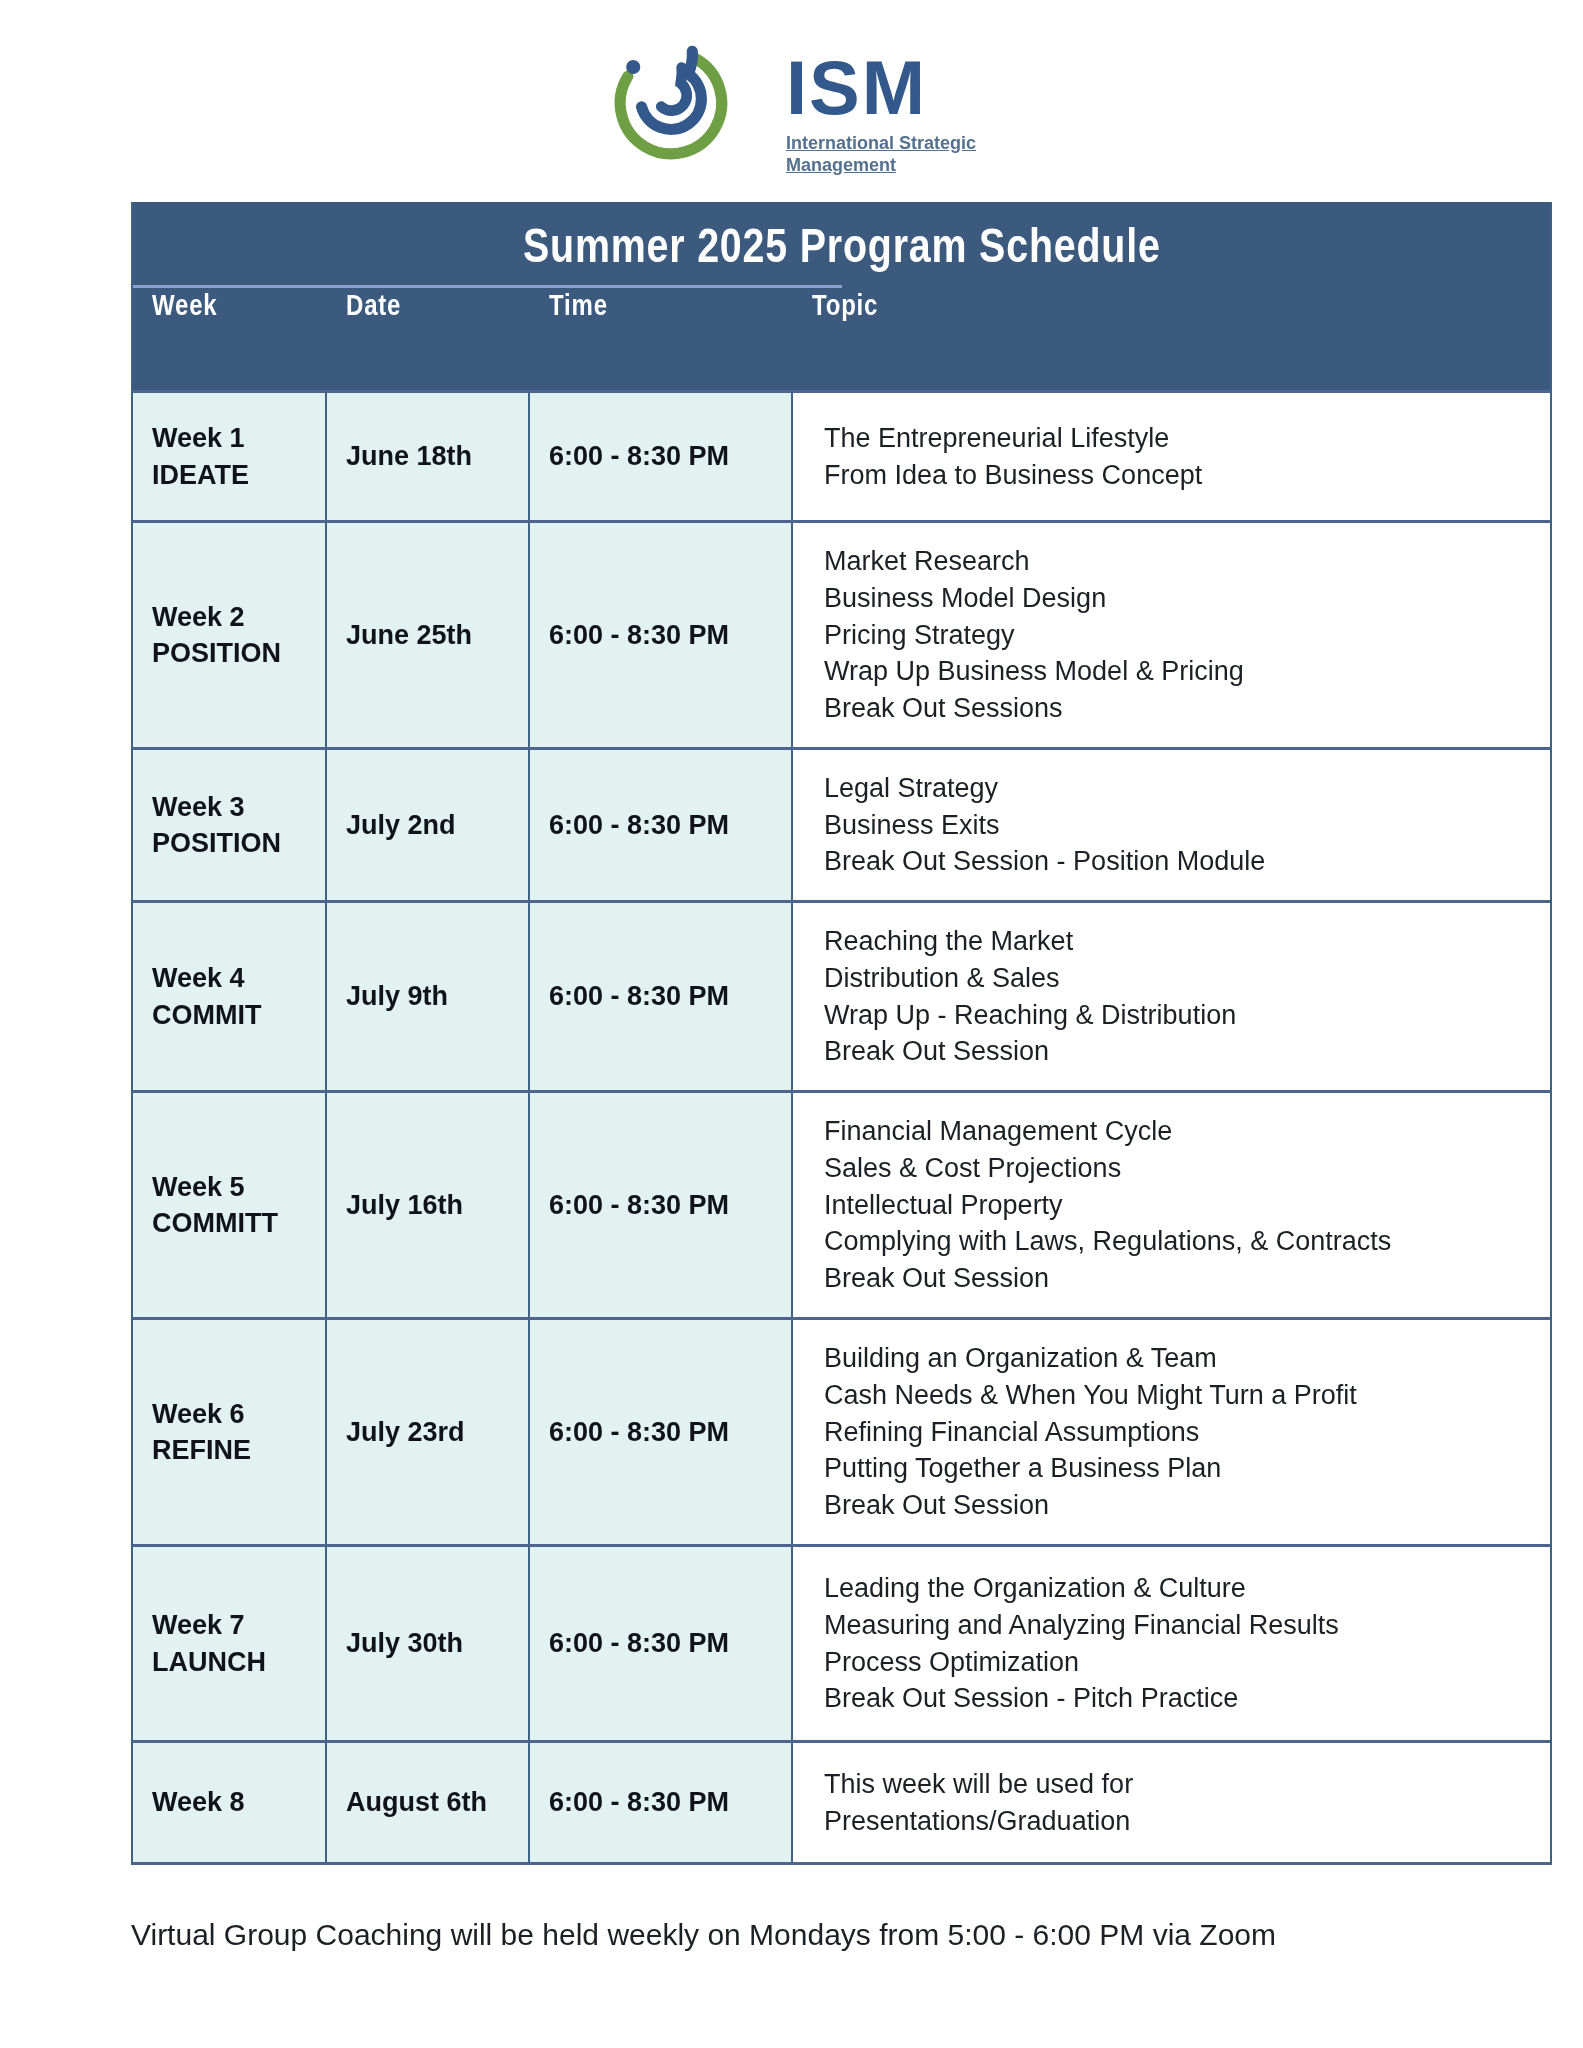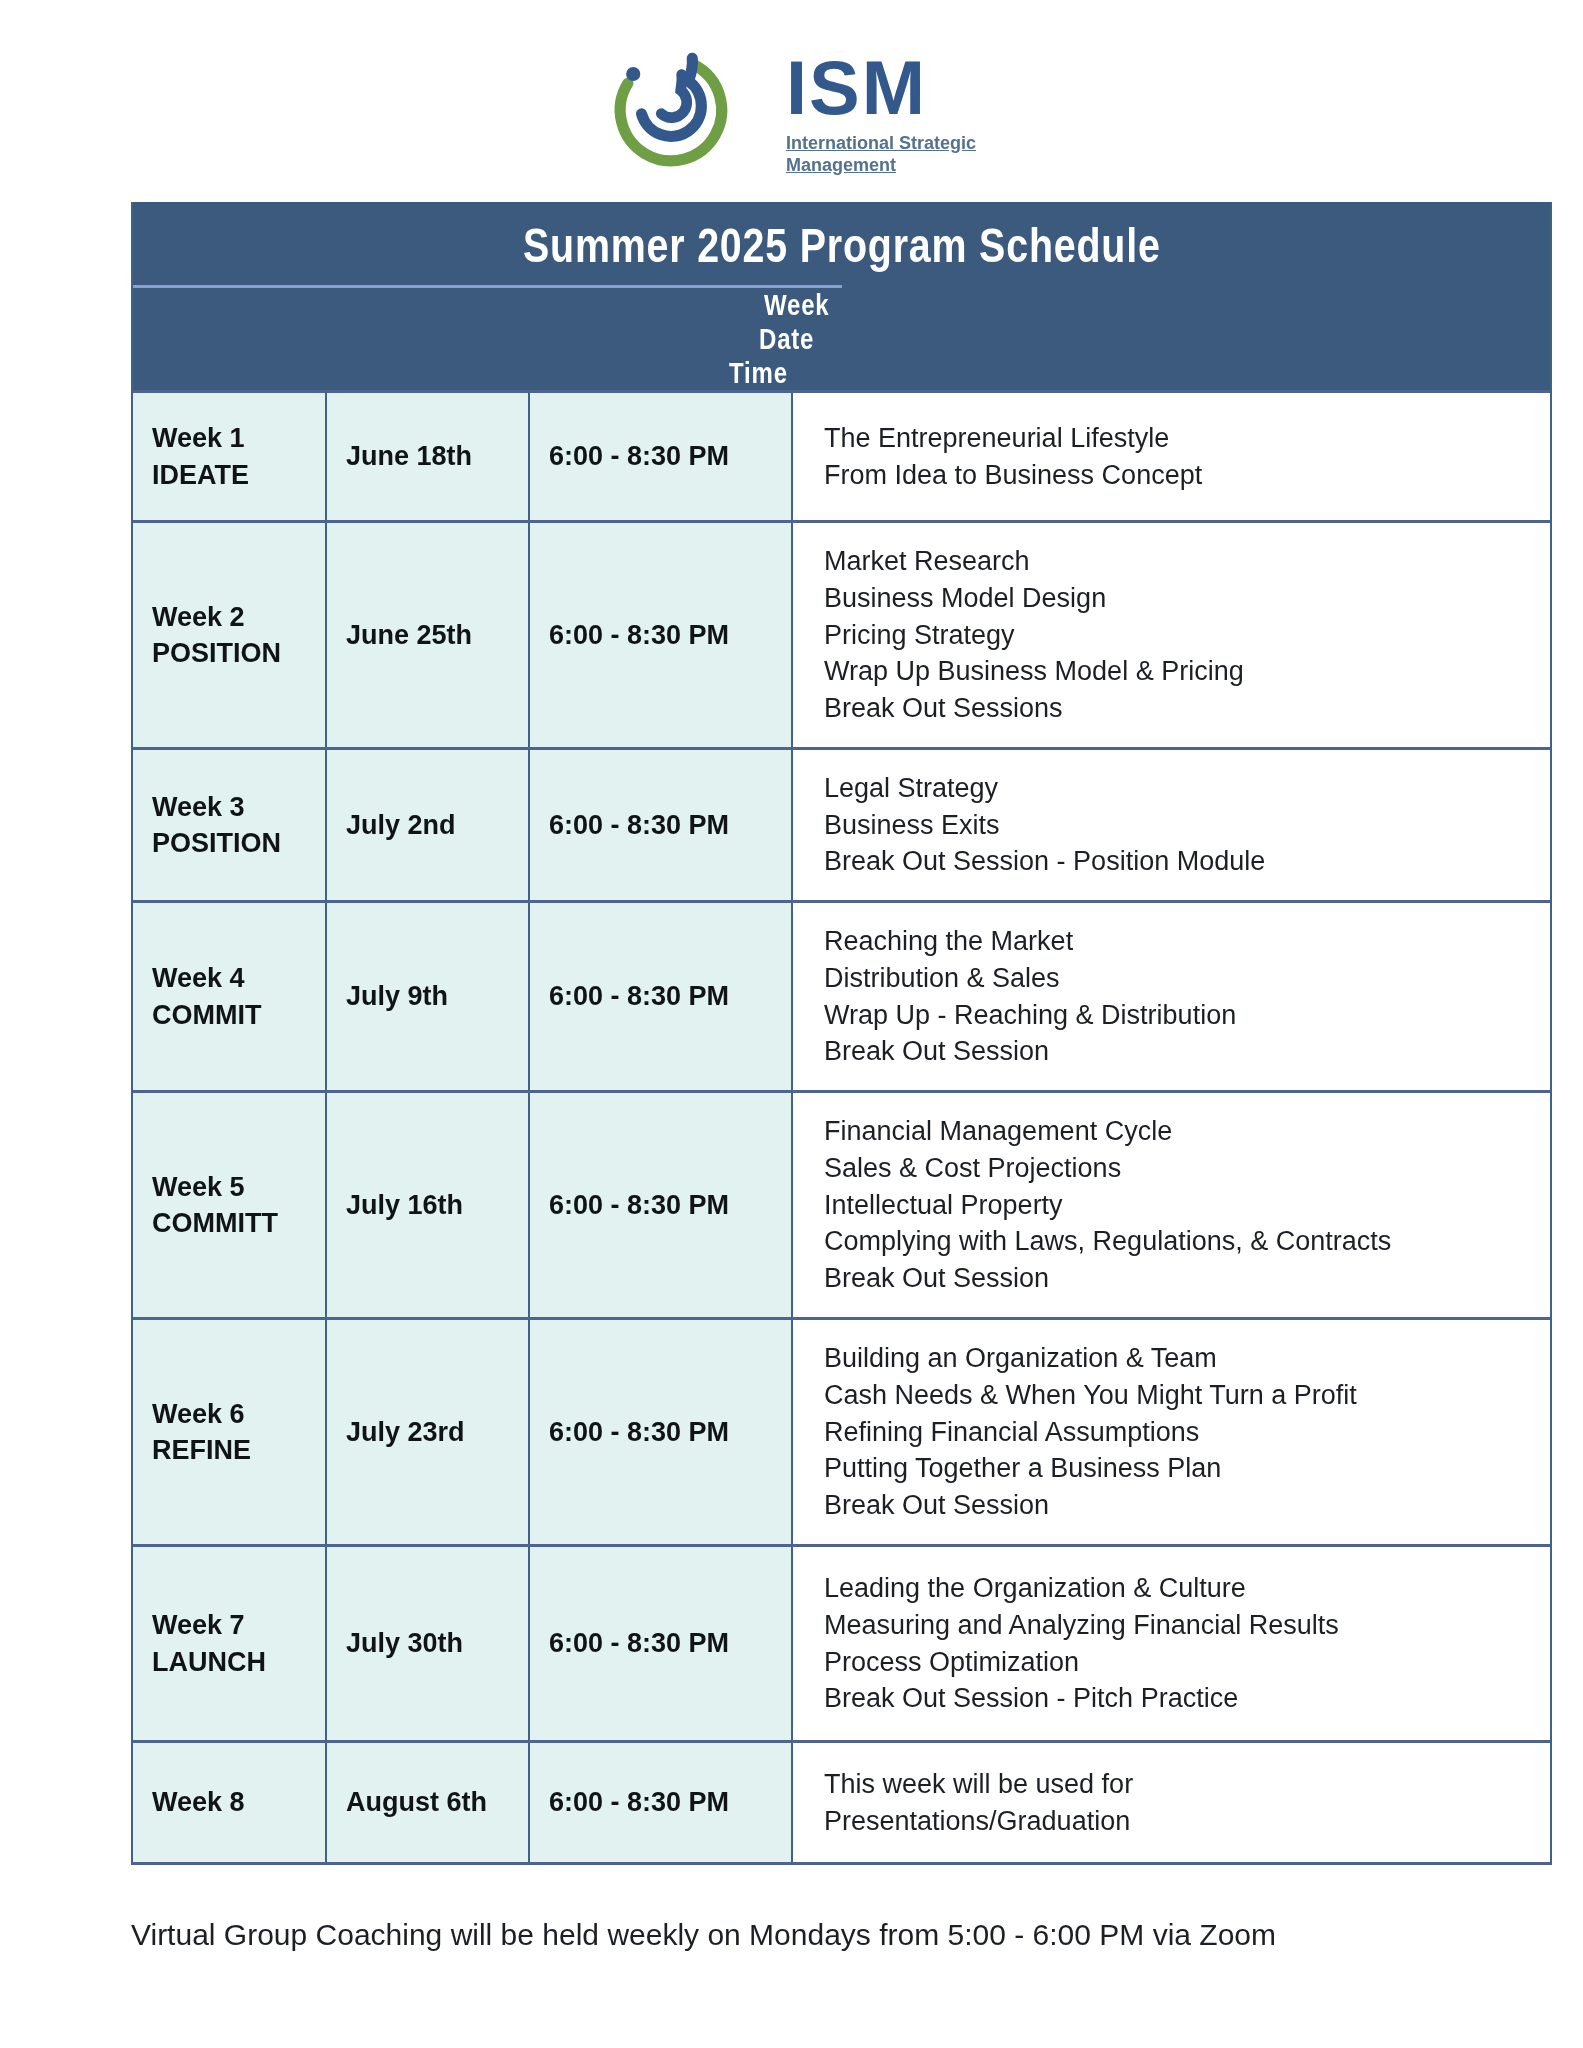--- a/index.html
+++ b/index.html
@@ -2,37 +2,37 @@
 <html><head>
 <meta charset="utf-8">
 <style>
   html,body{margin:0;padding:0;}
   body{
     width:1583px;height:2048px;position:relative;background:#ffffff;
     font-family:"Liberation Sans",sans-serif;overflow:hidden;
   }
   
   .logo-wrap{position:absolute;top:26px;left:0;width:100%;display:flex;justify-content:center;}
-  .logo-inner{display:flex;align-items:flex-end;gap:43px;}
+  .logo-inner{display:flex;align-items:center;gap:43px;}
   .logo-icon{width:132px;height:138px;}
   .logo-textcol{margin-left:4px;padding-top:30px;}
   .brand{font-size:76px;line-height:0.85;font-weight:600;color:#33598c;letter-spacing:2px;}
   .subtitle{margin-top:11px;font-size:18px;line-height:1.25;font-weight:600;color:#54718f;text-decoration:underline;}
   
   .schedule{
     position:absolute;left:131px;top:202px;width:1421px;box-sizing:border-box;
     border-left:2px solid #3f6287;border-right:2px solid #3f6287;border-bottom:3px solid #4d648e;
   }
   .thead{background:#3b5a7e;}
   .title-band{height:86px;display:flex;align-items:center;justify-content:center;position:relative;}
   .cond{display:inline-block;transform:scaleX(0.82);transform-origin:center;white-space:nowrap;}
   .cond-l{display:inline-block;transform:scaleX(0.80);transform-origin:left center;white-space:nowrap;}
   .table-title{color:#ffffff;font-weight:bold;font-size:48px;letter-spacing:1px;}
   .title-underline{position:absolute;bottom:0;left:0;width:50%;height:3px;background:#8aa0d0;}
-  .cols-band{height:102px;display:flex;align-items:center;flex-direction:column;}
+  .cols-band{height:102px;display:flex;}
   .col-label{color:#ffffff;font-weight:bold;font-size:30px;letter-spacing:1px;}
   .w-week{width:194px;}.w-date{width:203px;}.w-time{width:263px;}.w-topic{flex:1;}
   .cols-band .hcell{box-sizing:border-box;padding-left:19px;}
   
   .row{display:flex;border-top:3px solid #4d648e;box-shadow:inset 0 2px 0 #97a9d6;}
   .rows .row:nth-child(1){min-height:127px;}
   .rows .row:nth-child(2){min-height:224px;}
   .rows .row:nth-child(3){min-height:150px;}
   .rows .row:nth-child(4){min-height:187px;}
   .rows .row:nth-child(5){min-height:224px;}

